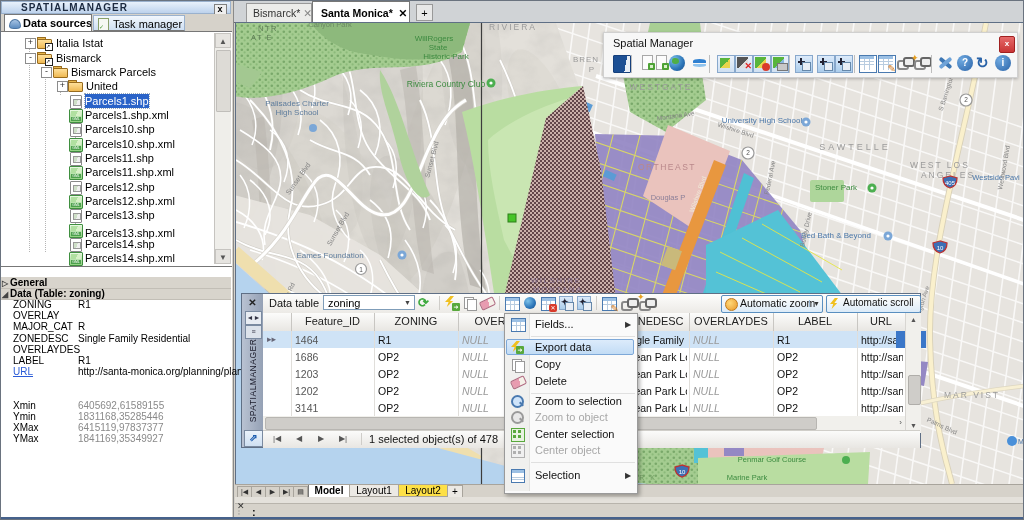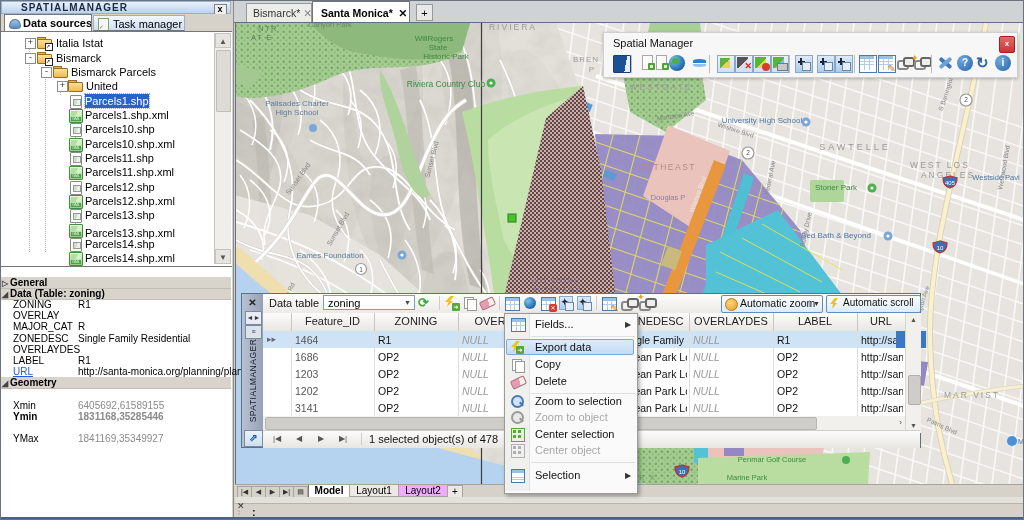--- a/index.html
+++ b/index.html
@@ -156,28 +156,31 @@
         <span class="pval"></span>
       </div>
 <div class="prow" style="top:355px;">
         <span class="plbl">LABEL</span>
         <span class="pval">R1</span>
       </div>
 <div class="prow" style="top:366px;">
         <span class="plbl" style="color:#2a5bd7;text-decoration:underline;">URL</span>
         <span class="pval">http://santa-monica.org/planning/plan</span>
       </div>
-<div class="prow pcat" style="top:377px;"><span class="tri">◢</span><b>Geometry</b></div>
 <div class="prow" style="top:400px;">
         <span class="plbl">Xmin</span>
         <span class="pval gray">6405692,61589155</span>
       </div>
-<div class="prow" style="top:411px;font-weight:bold;">
+<div class="prow" style="top:411px;">
         <span class="plbl">Ymin</span>
         <span class="pval gray">1831168,35285446</span>
+      </div>
+<div class="prow" style="top:422px;">
+        <span class="plbl">XMax</span>
+        <span class="pval gray">6415119,97837377</span>
       </div>
 <div class="prow" style="top:433px;">
         <span class="plbl">YMax</span>
         <span class="pval gray">1841169,35349927</span>
       </div>
 </div>
   <div id="treescroll" class="abs">
       <div class="sbtn" style="top:0">▲</div>
       <div class="abs" style="left:1px;top:17px;width:13px;height:60px;background:#dddbd6;border:1px solid #c0beba;border-radius:1px;"></div>
       <div class="sbtn" style="bottom:0">▼</div>
@@ -890,21 +893,21 @@
     <div class="abs" style="left:120px;top:157px;font-size:8px;color:#333;">▶</div>
 </div>
 <div class="abs" style="left:235px;top:484px;width:789px;height:13px;background:#d6d2ca;border-top:1px solid #a8a49c;font-size:10px;z-index:4;">
 <div class="abs" style="left:2px;top:1px;width:13px;height:11px;background:#d6d2ca;border:1px solid #a8a49c;text-align:center;line-height:10px;font-size:7px;color:#333;">|◀</div>
 <div class="abs" style="left:16px;top:1px;width:13px;height:11px;background:#d6d2ca;border:1px solid #a8a49c;text-align:center;line-height:10px;font-size:7px;color:#333;">◀</div>
 <div class="abs" style="left:30px;top:1px;width:13px;height:11px;background:#d6d2ca;border:1px solid #a8a49c;text-align:center;line-height:10px;font-size:7px;color:#333;">▶</div>
 <div class="abs" style="left:44px;top:1px;width:13px;height:11px;background:#d6d2ca;border:1px solid #a8a49c;text-align:center;line-height:10px;font-size:7px;color:#333;">▶|</div>
 <div class="abs" style="left:58px;top:1px;width:13px;height:11px;background:#d6d2ca;border:1px solid #a8a49c;text-align:center;line-height:10px;font-size:7px;color:#333;">▤</div>
 <div class="abs" style="left:73px;top:0;width:40px;height:12px;background:#fff;border:1px solid #777;border-top:none;font-weight:bold;text-align:center;line-height:12px;font-size:10px;">Model</div>
 <div class="abs" style="left:114px;top:0;width:48px;height:11px;background:#ece9e4;border:1px solid #a8a49c;border-top:none;text-align:center;line-height:11px;font-size:10px;">Layout1</div>
-<div class="abs" style="left:163px;top:0;width:48px;height:11px;background:#f0abfc;border:1px solid #a8a49c;border-top:none;text-align:center;line-height:11px;font-size:10px;">Layout2</div>
+<div class="abs" style="left:163px;top:0;width:48px;height:11px;background:#fde047;border:1px solid #a8a49c;border-top:none;text-align:center;line-height:11px;font-size:10px;">Layout2</div>
 <div class="abs" style="left:212px;top:0;width:14px;height:11px;background:#ece9e4;border:1px solid #a8a49c;text-align:center;line-height:11px;font-size:10px;">+</div>
 </div>
 <div class="abs" style="left:235px;top:497px;width:789px;height:23px;background:#d6d2ca;z-index:4;">
 <div class="abs" style="left:0;top:0;width:790px;height:6px;background:#e4e1db;border-bottom:1px solid #b8b4ac;"></div>
 <div class="abs" style="left:2px;top:4px;font-size:9px;color:#333;">✕</div>
 <div class="abs" style="left:3px;top:12px;font-size:7px;color:#888;">⁞</div>
 <div class="abs" style="left:17px;top:9px;font-size:11px;color:#111;font-weight:bold;">:</div>
 </div>
 <div class="abs" style="left:0;top:0;width:1024px;height:520px;border:1px solid #6a737f;box-sizing:border-box;z-index:60;pointer-events:none;"></div>
 <div class="abs" style="left:0;top:517px;width:1024px;height:3px;background:#46628c;z-index:59;"></div>

